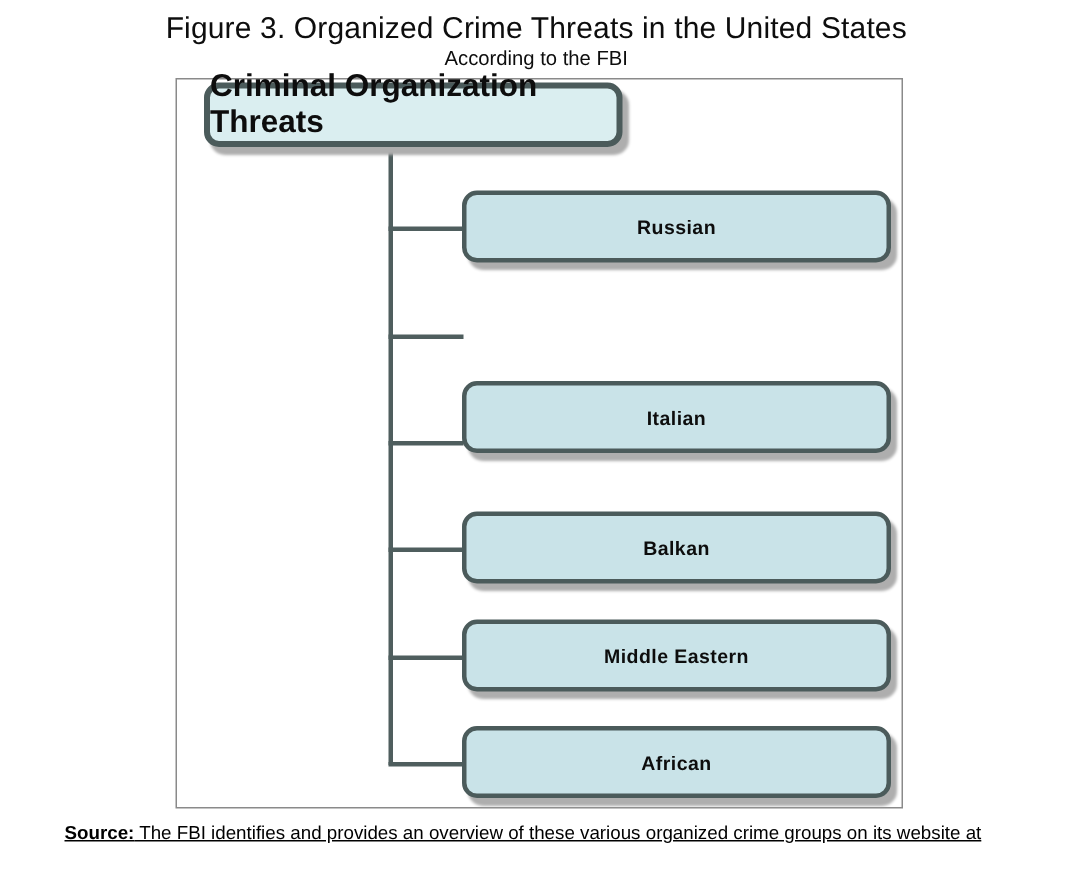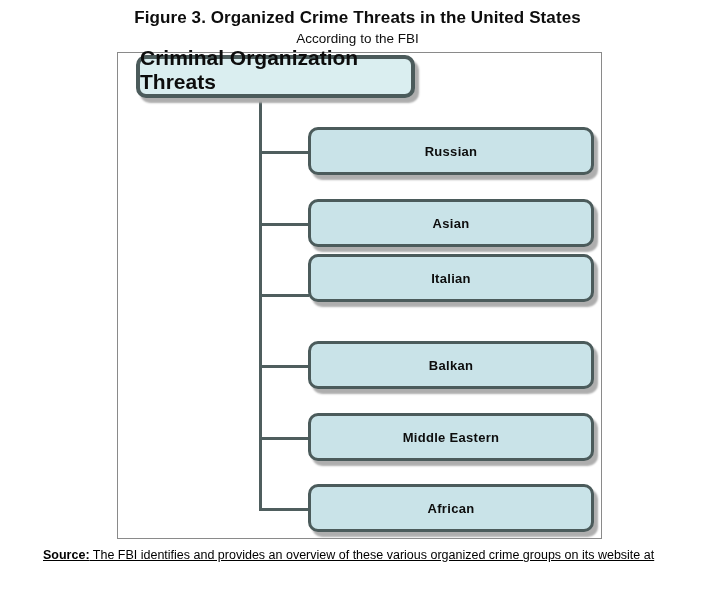--- a/index.html
+++ b/index.html
@@ -16,21 +16,21 @@
     position:relative;
     width:715px;height:591px;
     background:#ffffff;
     font-family:"Liberation Sans", sans-serif;
     color:var(--text-color);
     overflow:hidden;
   }
   .fig-title{
     position:absolute;top:8px;left:0;width:715px;
     text-align:center;
-    font-size:17px;font-weight:700;letter-spacing:0.1px;
+    font-size:20px;font-weight:400;letter-spacing:0.1px;
   }
   .fig-subtitle{
     position:absolute;top:31px;left:0;width:715px;
     text-align:center;
     font-size:13.5px;font-weight:400;
   }
   .frame{
     position:absolute;left:117px;top:52px;
     width:485px;height:487px;
     border:1px solid var(--frame-border);
@@ -99,23 +99,20 @@
   <div class="branch" style="top:437px"></div>
   <div class="branch" style="top:508px"></div>
 
   <div class="node root-node">
     <span>Criminal Organization Threats</span>
   </div>
 
   <div class="node child-node" style="top:127px">
     <span>Russian</span>
   </div>
-  <div class="node child-node" style="top:199px">
-    <span>Asian</span>
-  </div>
   <div class="node child-node" style="top:254px">
     <span>Italian</span>
   </div>
   <div class="node child-node" style="top:341px">
     <span>Balkan</span>
   </div>
   <div class="node child-node" style="top:413px">
     <span>Middle Eastern</span>
   </div>
   <div class="node child-node" style="top:484px">

